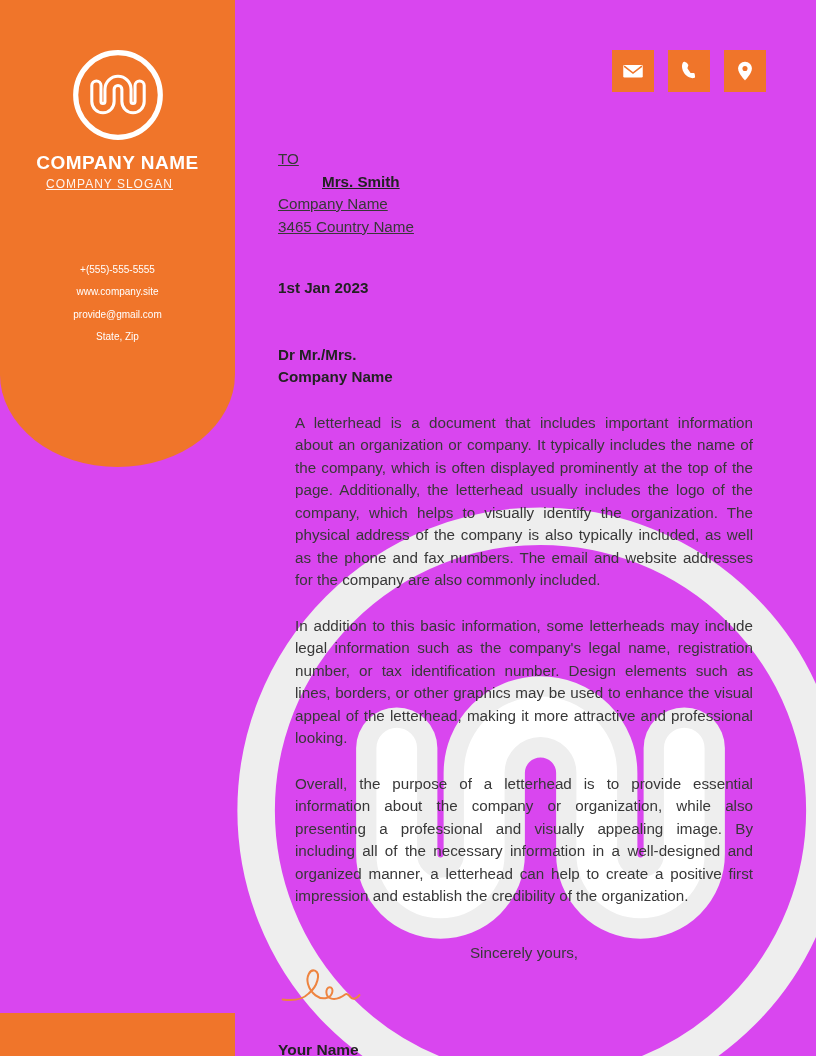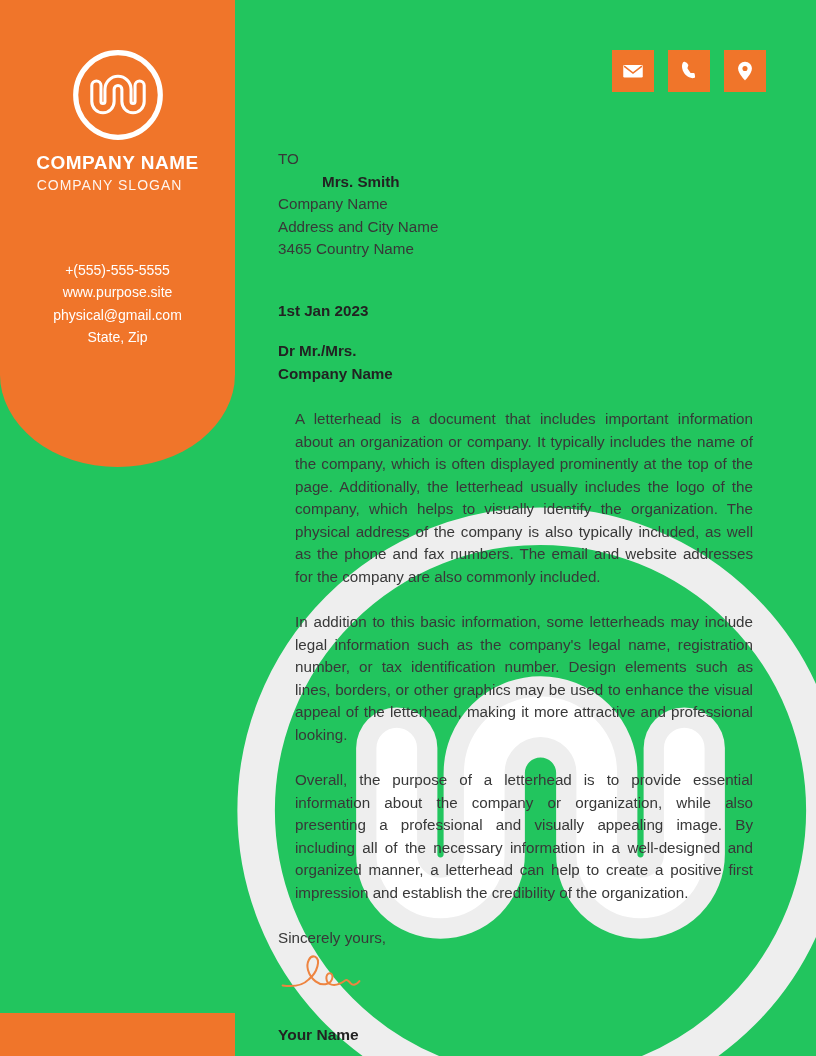--- a/index.html
+++ b/index.html
@@ -1,19 +1,19 @@
 <!DOCTYPE html>
 <html><head>
 <meta charset="utf-8">
 <style>
   html,body{margin:0;padding:0;background:#ffffff;}
   .page{
     position:relative;
     width:816px;height:1056px;
-    background:#22c55e;
+    background:#d946ef;
     overflow:hidden;
     font-family:"Liberation Sans", sans-serif;
   }
   
   .watermark{
     position:absolute;
     left:228px;top:498px;
     width:625px;height:625px;
     z-index:0;
     pointer-events:none;
@@ -39,29 +39,30 @@
     position:absolute;
     left:0;right:0;top:152px;
     font-size:19px;
     font-weight:700;
     letter-spacing:0.5px;
     color:#ffffff;
   }
   .company-slogan{
     position:absolute;
     left:0;right:16px;top:177px;
-    font-size:14px;
+    font-size:12px;
     font-weight:400;
     letter-spacing:1px;
     color:rgba(255,255,255,0.92);
+    text-decoration:underline;
   }
   .contact-block{
     position:absolute;
     left:0;right:0;top:259px;
-    font-size:14px;
+    font-size:10px;
     line-height:22.4px;
     color:#ffffff;
   }
   
   .top-icons{
     position:absolute;
     left:612px;top:50px;
     display:flex;
     gap:14px;
     z-index:2;
@@ -75,30 +76,30 @@
   
   .letter{
     position:absolute;
     left:278px;top:148px;
     width:492px;
     z-index:1;
     color:#383838;
     font-size:15.2px;
     line-height:22.5px;
   }
-  .recipient div{white-space:nowrap;}
+  .recipient div{white-space:nowrap;text-decoration:underline;}
   .b{font-weight:700;color:#222222;margin-left:44px;}
   .date-line{margin-top:39px;font-weight:700;color:#222222;}
-  .salutation{margin-top:18px;font-weight:700;color:#222222;}
+  .salutation{margin-top:44px;font-weight:700;color:#222222;}
   .letter p{
     margin:17px;
     margin-top:23px;
     text-align:justify;
   }
-  .sincerely{margin-top:23px;}
+  .sincerely{margin-top:34px;text-align:center;}
   .signature{
     margin-top:2px;
     margin-left:2px;
     width:96px;height:46px;
   }
   .signer{font-weight:700;color:#222222;margin-top:20px;font-size:15.5px;}
   
   .bottom-bar{
     position:absolute;
     left:0;top:1013px;
@@ -123,22 +124,22 @@
       <svg viewBox="0 0 100 100" width="94" height="94">
         <circle cx="50" cy="50" r="45" fill="none" stroke="#ffffff" stroke-width="5.5"></circle>
         <path d="M27 40 L27 57 A7 7 0 0 0 41 57 L41 44 A9 9 0 0 1 59 44 L59 57 A7 7 0 0 0 73 57 L73 40" fill="none" stroke="#ffffff" stroke-width="13" stroke-linecap="round" stroke-linejoin="round"></path>
         <path d="M27 40 L27 57 A7 7 0 0 0 41 57 L41 44 A9 9 0 0 1 59 44 L59 57 A7 7 0 0 0 73 57 L73 40" fill="none" stroke="#f0752a" stroke-width="6.5" stroke-linecap="round" stroke-linejoin="round"></path>
       </svg>
     </div>
     <div class="company-name">COMPANY NAME</div>
     <div class="company-slogan">COMPANY SLOGAN</div>
     <div class="contact-block">
       <div>+(555)-555-5555</div>
-      <div>www.purpose.site</div>
-      <div>physical@gmail.com</div>
+      <div>www.company.site</div>
+      <div>provide@gmail.com</div>
       <div>State, Zip</div>
     </div>
   </div>
 
   <div class="top-icons">
     <div class="icon-square">
       <svg viewBox="0 0 32 32" width="26" height="26">
         <rect x="4" y="8.5" width="24" height="15.5" rx="1.5" fill="#ffffff"></rect>
         <path d="M5 10 L16 18.5 L27 10" fill="none" stroke="#f0752a" stroke-width="2"></path>
       </svg>
@@ -154,21 +155,20 @@
         <circle cx="16" cy="12.6" r="3.4" fill="#f0752a"></circle>
       </svg>
     </div>
   </div>
 
   <div class="letter">
     <div class="recipient">
       <div>TO</div>
       <div class="b">Mrs. Smith</div>
       <div>Company Name</div>
-      <div>Address and City Name</div>
       <div>3465 Country Name</div>
     </div>
 
     <div class="date-line">1st Jan 2023</div>
 
     <div class="salutation">
       <div>Dr Mr./Mrs.</div>
       <div>Company Name</div>
     </div>
 

